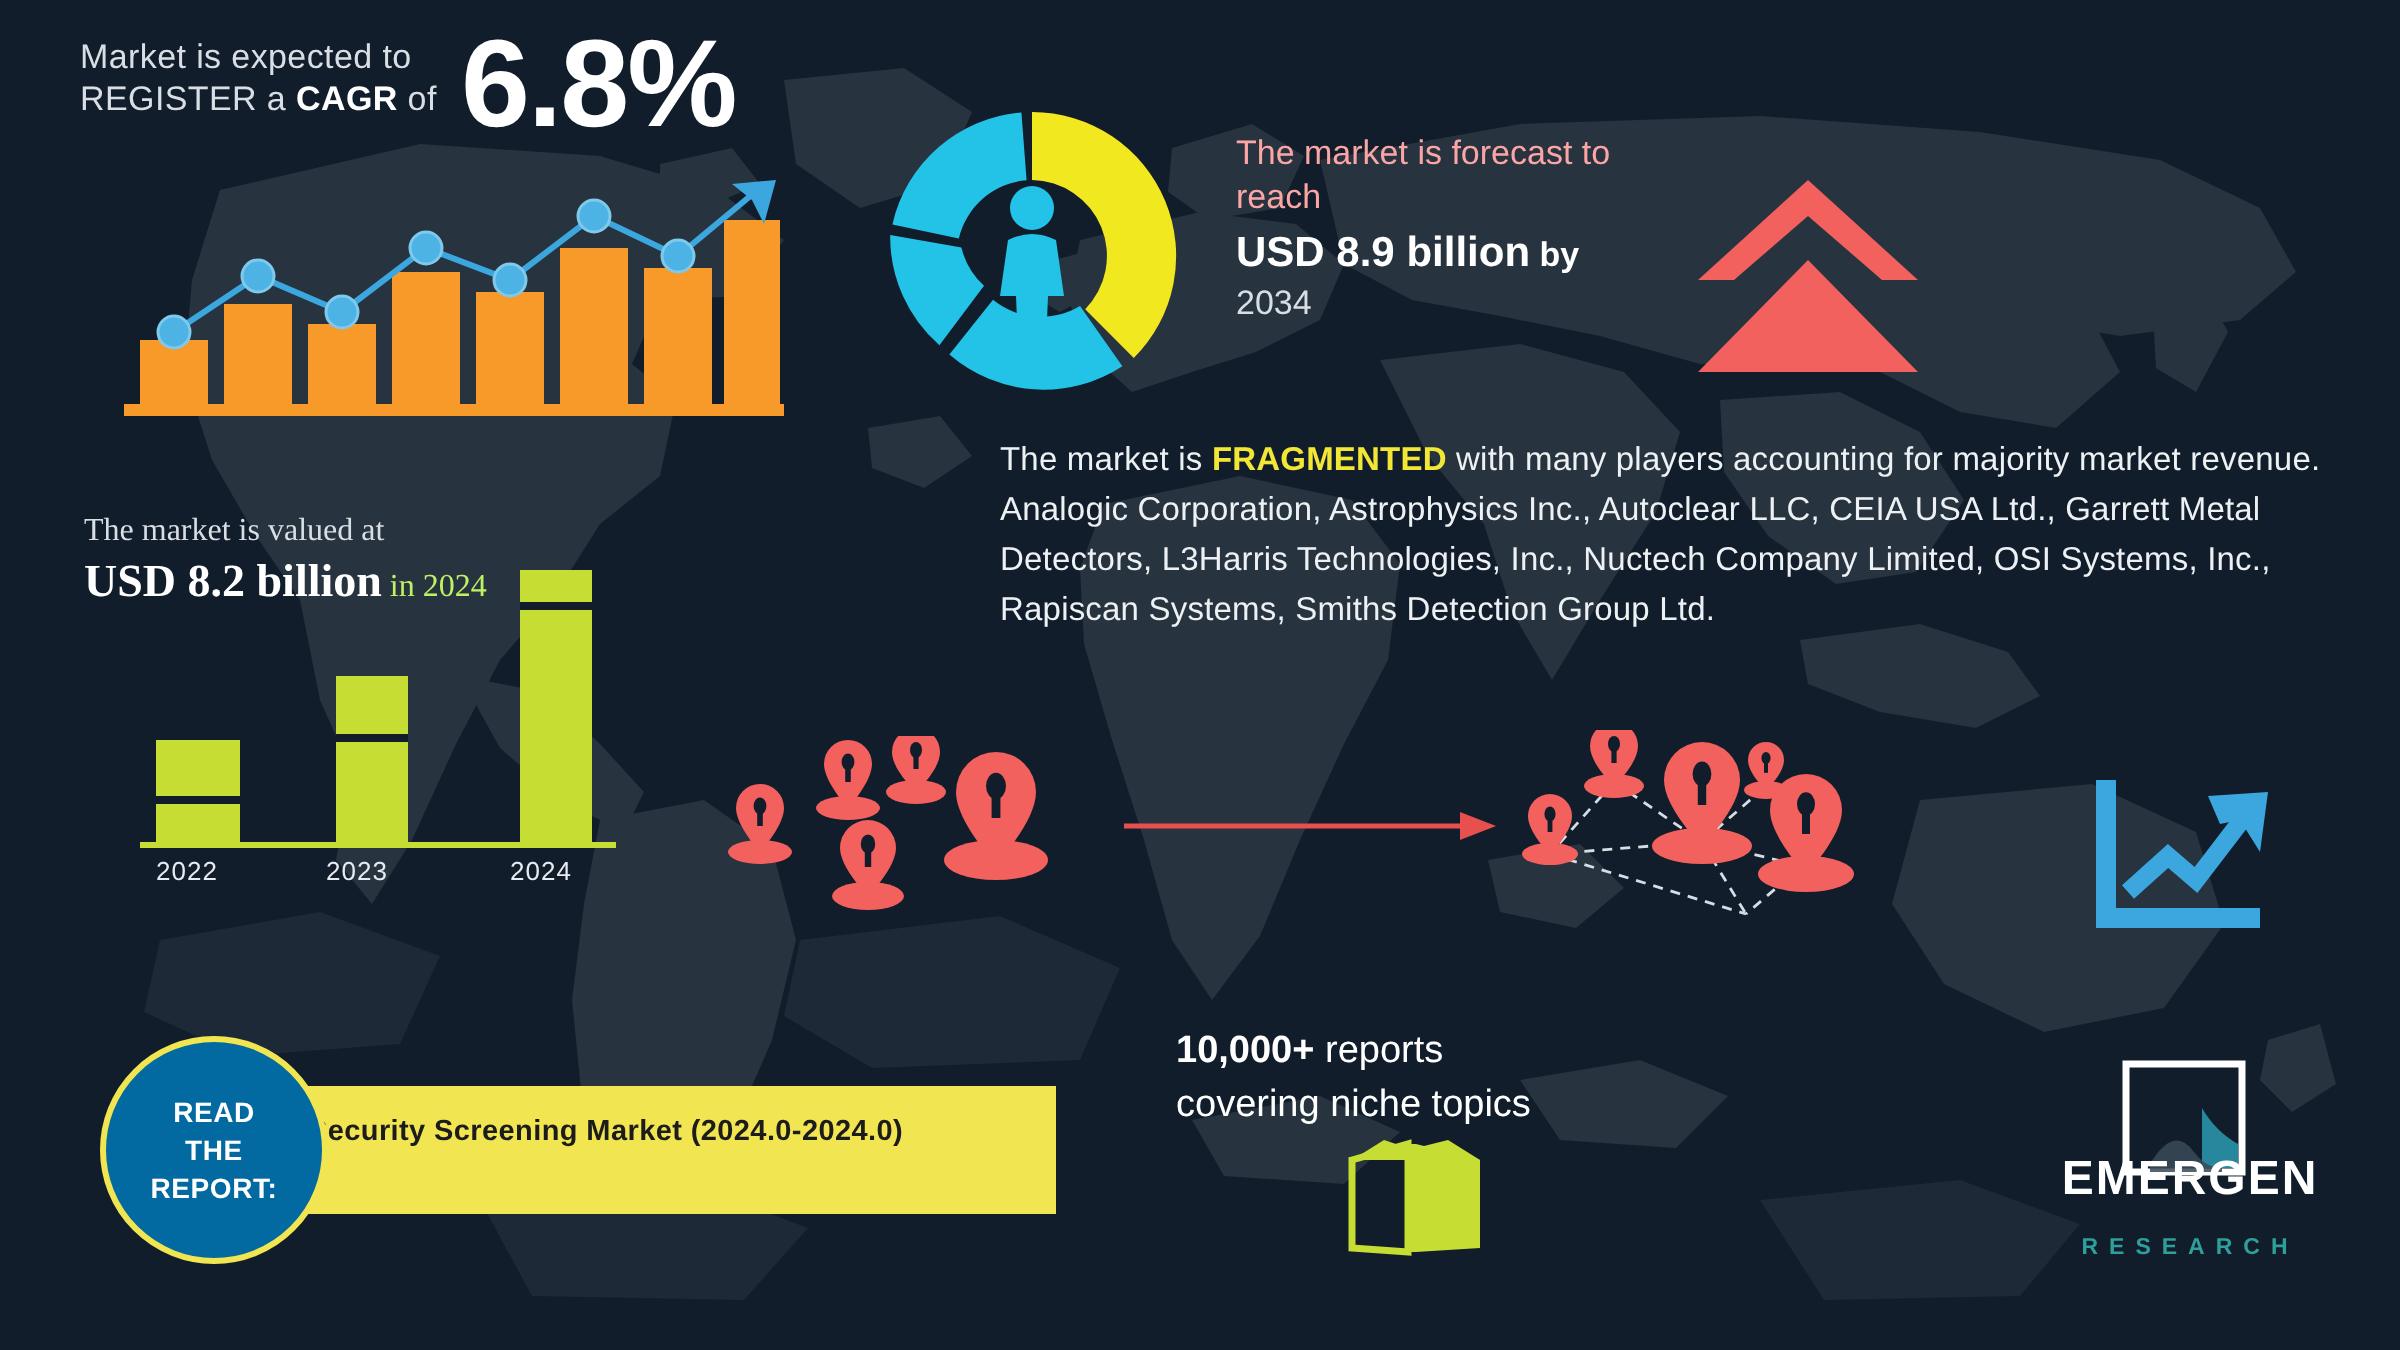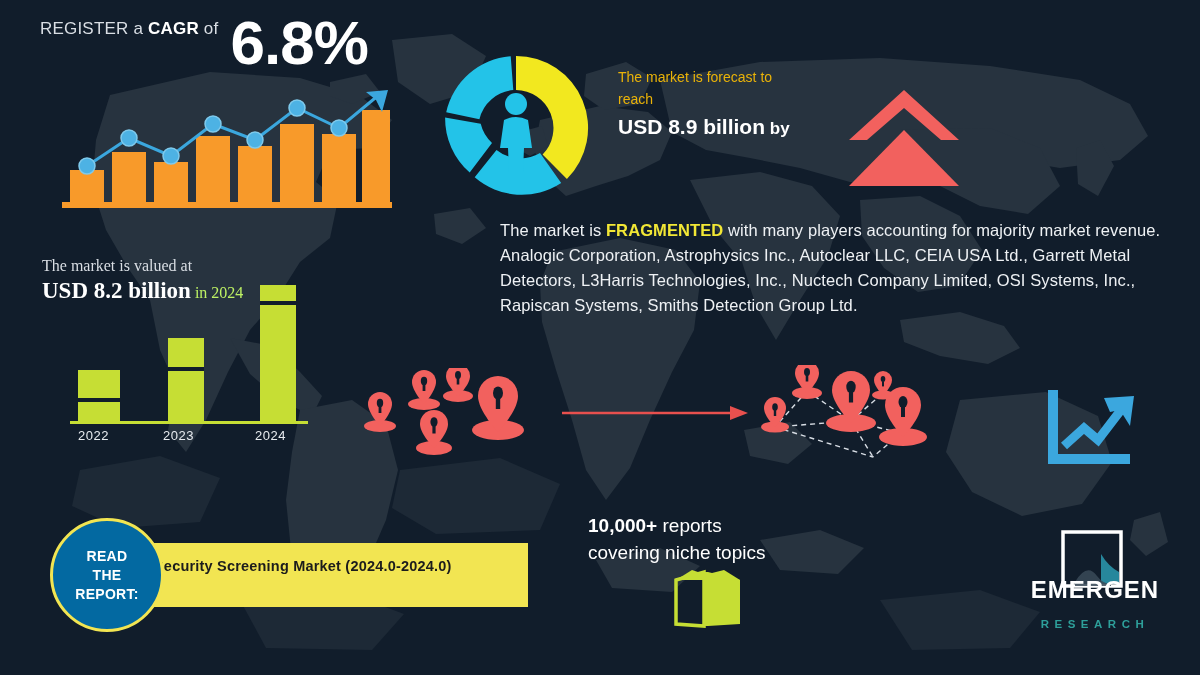--- a/index.html
+++ b/index.html
@@ -27,21 +27,21 @@
   #cagr-value { display:inline-block; vertical-align:top; margin-left:6px; }
 
   
   #orange-chart { left:62px; top:78px; width:330px; height:130px; }
 
   
   #donut { left:440px; top:52px; width:152px; height:152px; }
 
   
   #forecast-block { left:618px; top:66px; width:250px; }
-  #forecast-l1 { font-size:14px; color:#eab308; line-height:22px; }
+  #forecast-l1 { font-size:17px; color:#fca5a5; line-height:22px; }
   #forecast-val { font-size:21px; font-weight:bold; color:#fff; margin-top:4px; line-height:26px; }
   #forecast-val .by { font-size:17px; font-weight:bold; }
   #forecast-year { font-size:17px; color:#d9dee4; line-height:22px; }
   #red-arrows { left:845px; top:88px; width:118px; height:100px; }
 
   
   #frag-block { left:500px; top:218px; width:670px; }
   #frag-text { color:#eef1f4; font-size:16.5px; line-height:25px; letter-spacing:.1px; }
   #frag-text .hl { color:#f2e735; font-weight:bold; }
 
@@ -145,20 +145,21 @@
     <g fill="#1d2936">
       <path d="M80 470 L160 456 L220 478 L200 522 L120 528 L72 506 Z"></path>
       <path d="M400 470 L500 458 L560 484 L540 530 L436 534 L392 508 Z"></path>
       <path d="M880 600 L980 590 L1040 612 L1010 648 L912 650 Z"></path>
       <path d="M240 600 L340 590 L404 614 L372 650 L266 648 Z"></path>
     </g>
   </svg>
 
   <div class="layer" id="cagr-block">
     <div id="cagr-text">
+      <div class="lt">Market is expected to</div>
       <div class="lt"><span>REGISTER a </span><b>CAGR</b><span> of</span></div>
     </div>
     <div id="cagr-value" class="big-pct">6.8%</div>
   </div>
 
   <svg class="layer" id="orange-chart" viewBox="0 0 330 130">
     <g fill="#f89a2a">
       <rect x="8" y="92" width="34" height="34"></rect>
       <rect x="50" y="74" width="34" height="52"></rect>
       <rect x="92" y="84" width="34" height="42"></rect>
@@ -195,20 +196,21 @@
     <g fill="#23c3e8">
       <circle cx="76" cy="52" r="11"></circle>
       <path d="M64 68 q12 -6 24 0 l4 28 -8 0 -1 24 -14 0 -1 -24 -8 0 Z"></path>
     </g>
   </svg>
 
   <div class="layer" id="forecast-block">
     <div id="forecast-l1">The market is forecast to</div>
     <div id="forecast-l1">reach</div>
     <div id="forecast-val"><span>USD 8.9 billion</span><span class="by"> by</span></div>
+    <div id="forecast-year">2034</div>
   </div>
 
   <svg class="layer" id="red-arrows" viewBox="0 0 118 100">
     <path fill="#f2615e" d="M59 2 L114 52 L96 52 L59 20 L22 52 L4 52 Z"></path>
     <path fill="#f2615e" d="M59 42 L114 98 L4 98 Z"></path>
   </svg>
 
   <div class="layer" id="frag-block">
     <p id="frag-text"><span>The market is </span><span class="hl">FRAGMENTED</span><span> with many players accounting for majority market revenue. Analogic Corporation, Astrophysics Inc., Autoclear LLC, CEIA USA Ltd., Garrett Metal Detectors, L3Harris Technologies, Inc., Nuctech Company Limited, OSI Systems, Inc., Rapiscan Systems, Smiths Detection Group Ltd.</span></p>
   </div>

